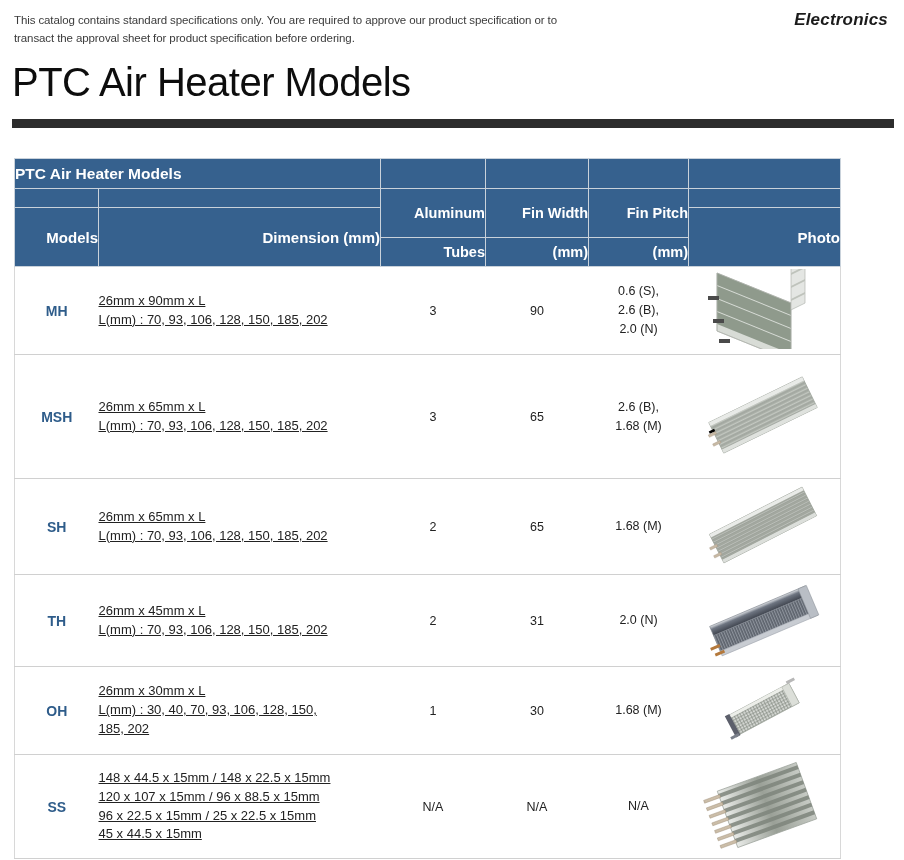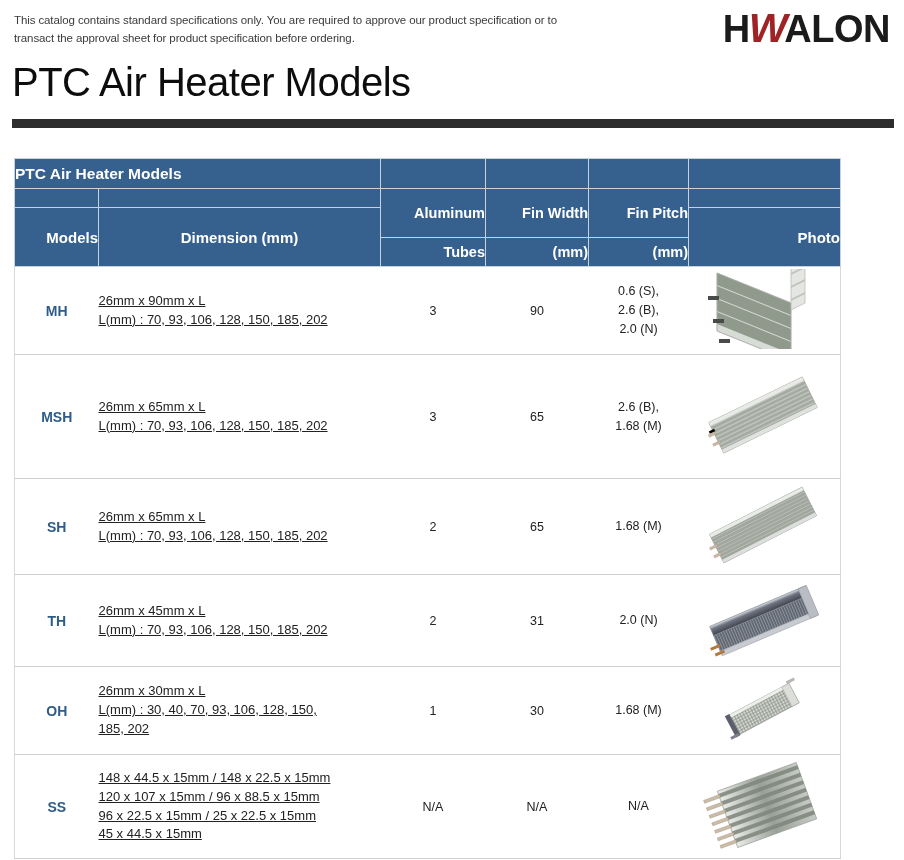--- a/index.html
+++ b/index.html
@@ -100,21 +100,21 @@
     font-size: 15px;
   }
   .hd-title {
     text-align: left;
     padding: 6px 0 6px 10px;
     font-size: 15.5px;
     height: 30px;
   }
   .hd-blank { background: #36618E; border: 1px solid #c9d2db; }
   .hd-models { font-size: 15px; }
-  .hd-dim { text-align: center; padding-left: 8px; font-size: 15px; }
+  .hd-dim { text-align: right; padding-left: 8px; font-size: 15px; }
   .hd-two { font-size: 14.5px; }
   .hd-photo { font-size: 15px; }
 
   
   .bd {
     background: #ffffff;
     border-left: 1px solid #d8d8d8;
     border-right: 1px solid #d8d8d8;
     border-top: 1px solid #d0d0d0;
     border-bottom: 1px solid #d0d0d0;
@@ -163,21 +163,21 @@
   svg { display: block; }
 </style>
 </head>
 <body>
 
 <div id="page">
 
   <div class="disclaimer">This catalog contains standard specifications only. You are required to approve our product specification or to transact the approval sheet for product specification before ordering.</div>
 
   <div class="logo">
-    <div class="logo-word"><span>H</span><span class="w-red">W</span><span>ALON</span></div>
+    <div class="logo-sub">Electronics</div>
   </div>
 
   <div class="page-title">PTC Air Heater Models</div>
   <div class="rule-bar"></div>
 
   <div class="tbl-wrap">
     <table class="spec">
       <colgroup>
         <col style="width:84px">
         <col style="width:282px">

